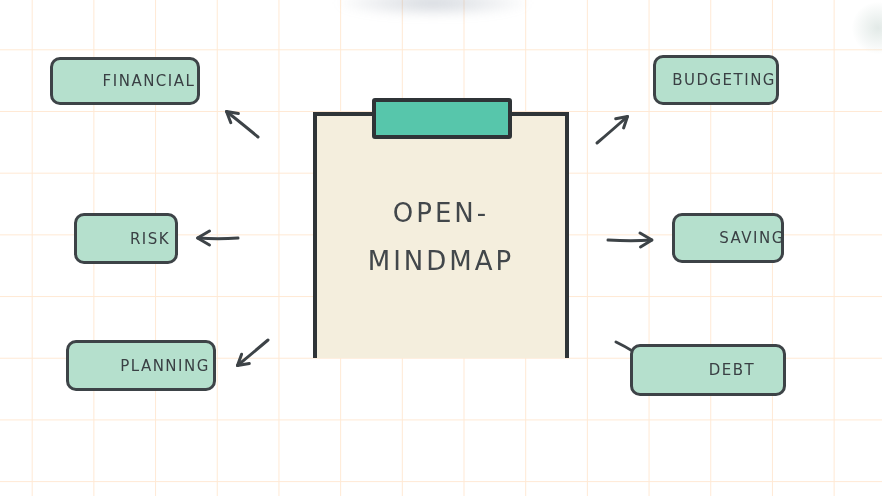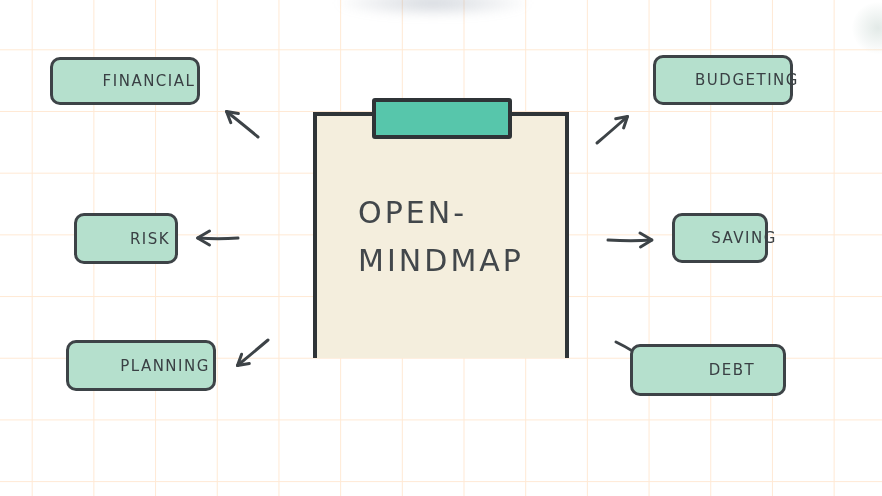--- a/index.html
+++ b/index.html
@@ -79,22 +79,22 @@
   }
   .clip {
     position: absolute;
     left: 372px; top: 98px;
     width: 140px; height: 41px;
     background: var(--clip-fill);
     border: 4px solid var(--paper-border);
     border-radius: 3px;
   }
   .title-block {
-    text-align: left;
-    font-size: 30px;
+    text-align: center;
+    font-size: 26px;
     line-height: 48px;
     letter-spacing: 3px;
     color: var(--title-color);
   }
 
   svg.arrow {
     position: absolute;
     overflow: visible;
     color: var(--arrow-color);
   }
@@ -150,23 +150,23 @@
   <div class="node" style="left:50px; top:57px; width:150px; height:48px;">
     <span class="node-label">FINANCIAL</span>
   </div>
   <div class="node" style="left:74px; top:213px; width:104px; height:51px;">
     <span class="node-label">RISK</span>
   </div>
   <div class="node" style="left:66px; top:340px; width:150px; height:51px;">
     <span class="node-label">PLANNING</span>
   </div>
 
-  <div class="node" style="left:653px; top:55px; width:140px; height:50px;">
+  <div class="node" style="left:653px; top:55px; width:126px; height:50px;justify-content:flex-end;">
     <span class="node-label">BUDGETING</span>
   </div>
-  <div class="node" style="left:672px; top:213px; width:96px; height:50px;">
+  <div class="node" style="left:672px; top:213px; width:112px; height:50px;">
     <span class="node-label">SAVING</span>
   </div>
   <div class="node" style="left:630px; top:344px; width:156px; height:52px;">
     <span class="node-label">DEBT</span>
   </div>
 
 </div>
 
 </body></html>

